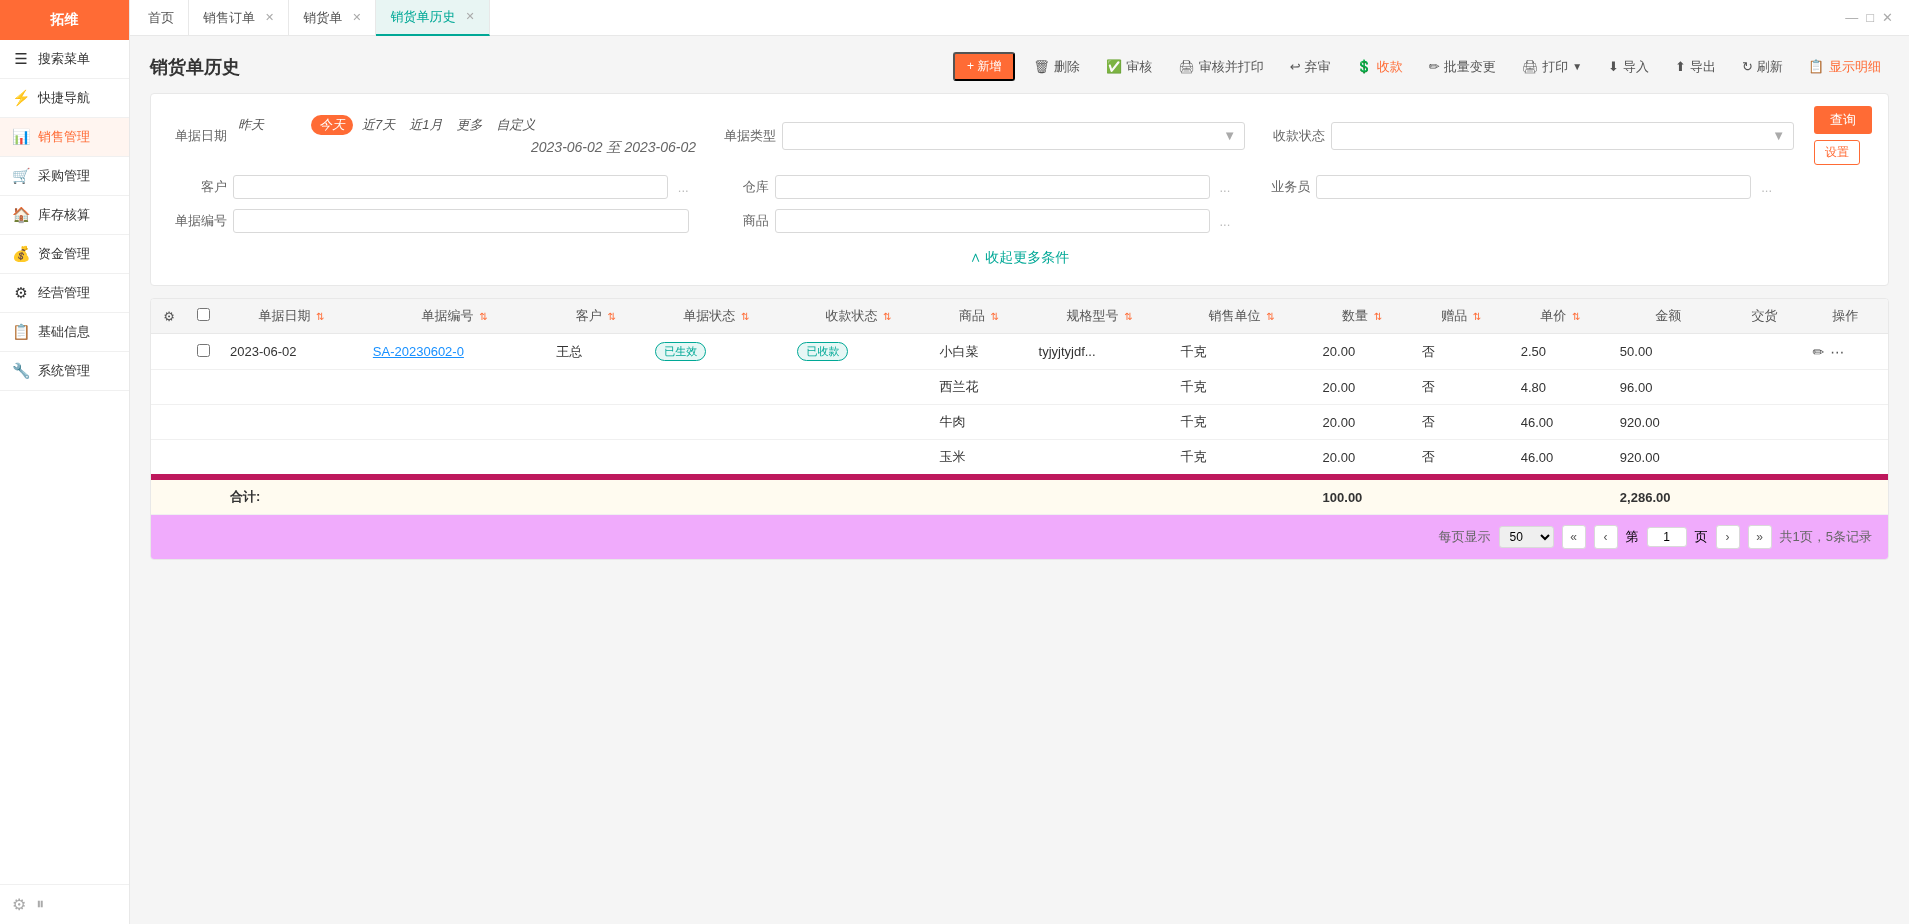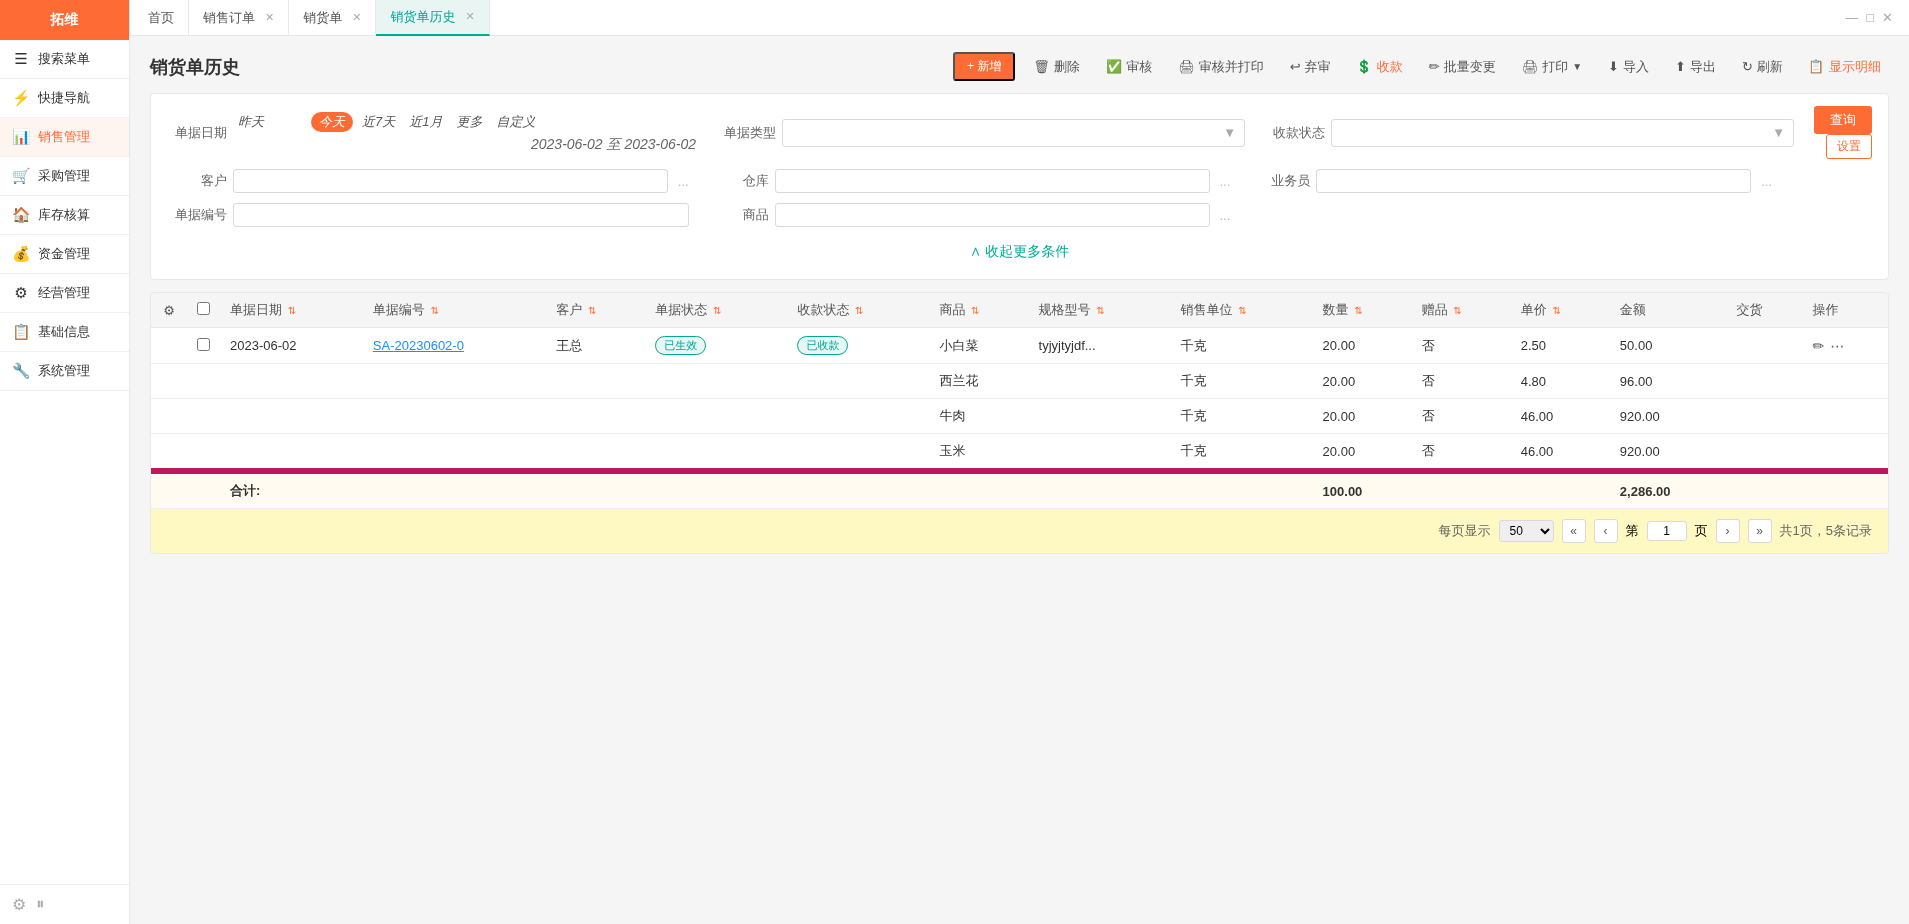--- a/index.html
+++ b/index.html
@@ -212,21 +212,21 @@
       overflow: hidden;
     }
     .data-table {
       width: 100%;
       border-collapse: collapse;
       font-size: 13px;
     }
     .data-table th {
       background: #f5f5f5;
       padding: 8px 10px;
-      text-align: left;
+      text-align: center;
       color: #555;
       font-weight: normal;
       border-bottom: 1px solid #e8e8e8;
       white-space: nowrap;
       position: relative;
     }
     .data-table th .sort-icon { color: #ff6b35; margin-left: 2px; font-size: 10px; }
     .data-table td {
       padding: 8px 10px;
       border-bottom: 1px solid #f0f0f0;
@@ -257,21 +257,21 @@
       color: #333;
       border-bottom: none;
     }
 
     
     .pagination-bar {
       display: flex;
       align-items: center;
       justify-content: flex-end;
       padding: 10px 16px;
-      background: #fef9c3;
+      background: #f0abfc;
       border-top: 1px solid #f0f0f0;
       gap: 8px;
       font-size: 13px;
     }
     .page-size-label { color: #666; }
     .page-size-select {
       border: 1px solid #d9d9d9;
       border-radius: 3px;
       padding: 2px 6px;
       font-size: 12px;
@@ -313,21 +313,22 @@
       border: none;
       border-radius: 3px;
       padding: 5px 16px;
       cursor: pointer;
       font-size: 13px;
     }
 
     .settings-area {
       display: flex;
       flex-direction: column;
-      align-items: flex-end;
+      align-items: flex-start;
+      gap: 6px;
     }
   </style>
 </head>
 <body>
 
 <div class="sidebar">
   <div class="sidebar-logo">拓维</div>
 
   <div class="sidebar-item">
     <span class="sidebar-icon">☰</span>

